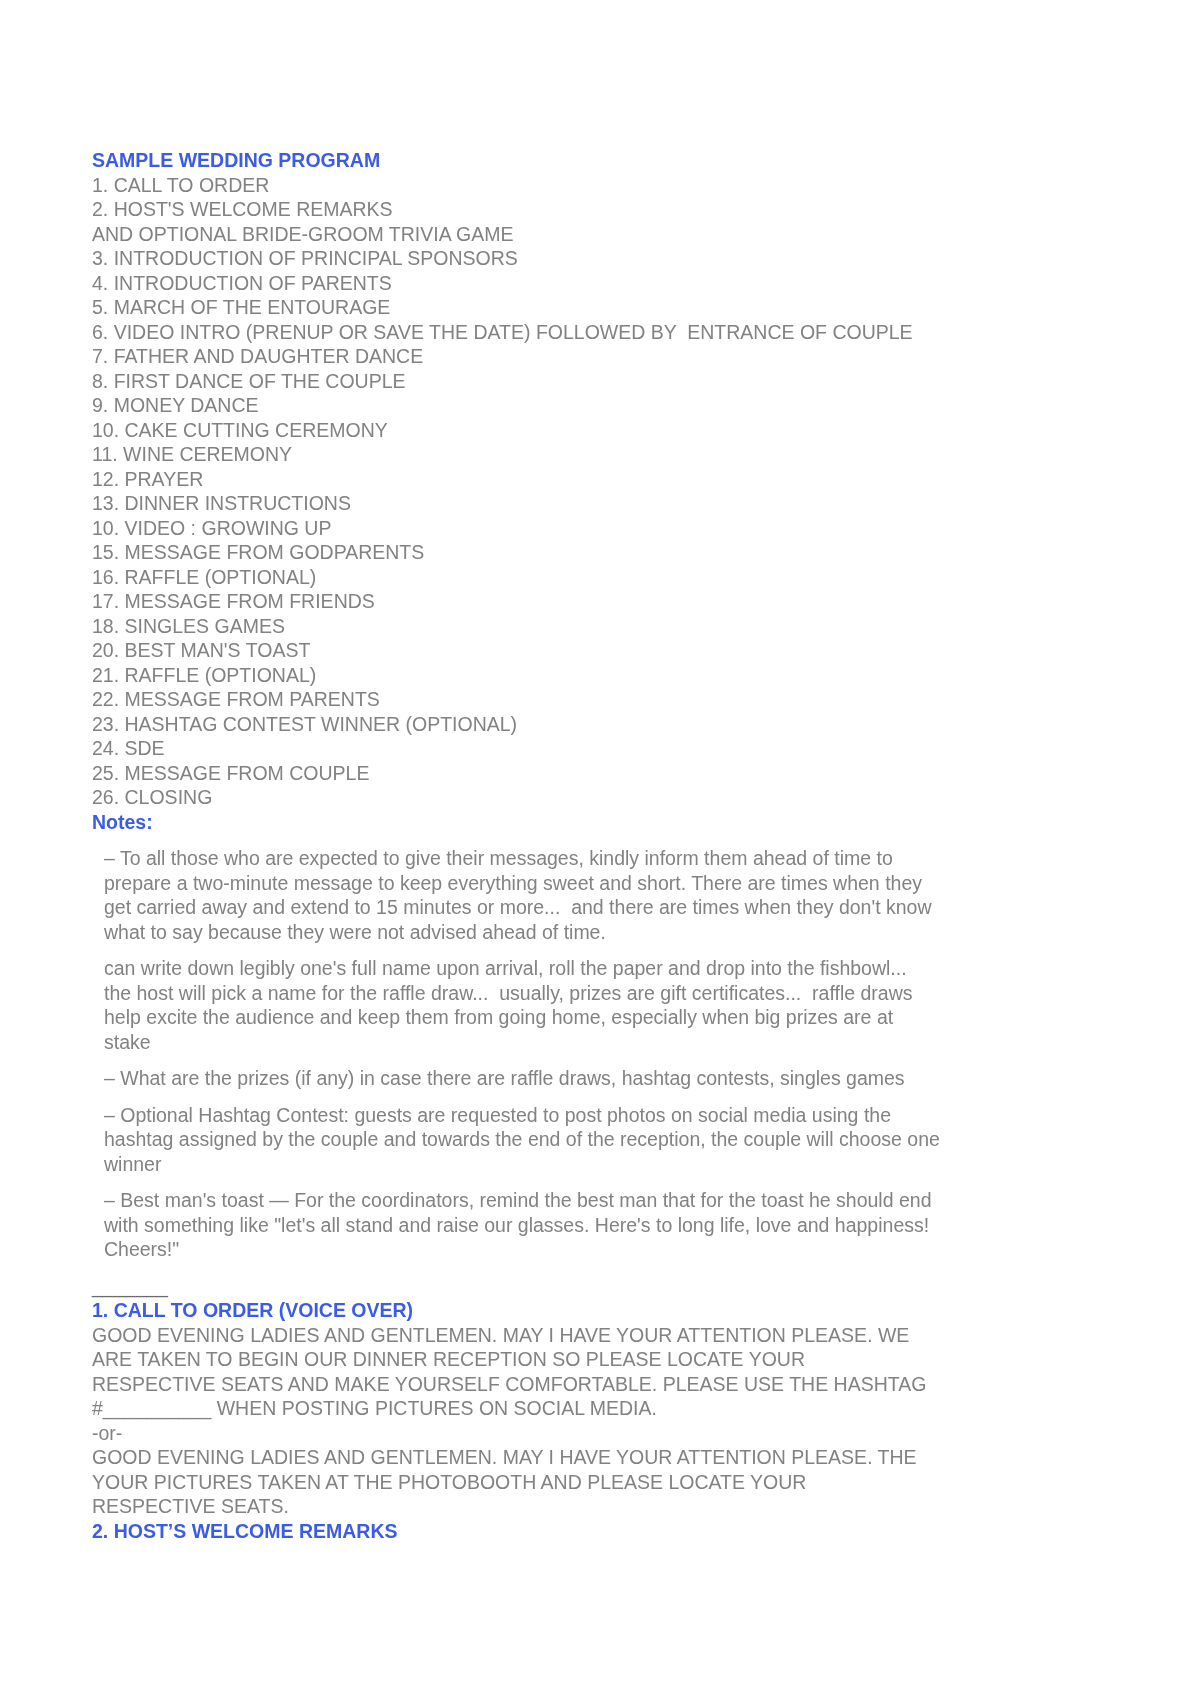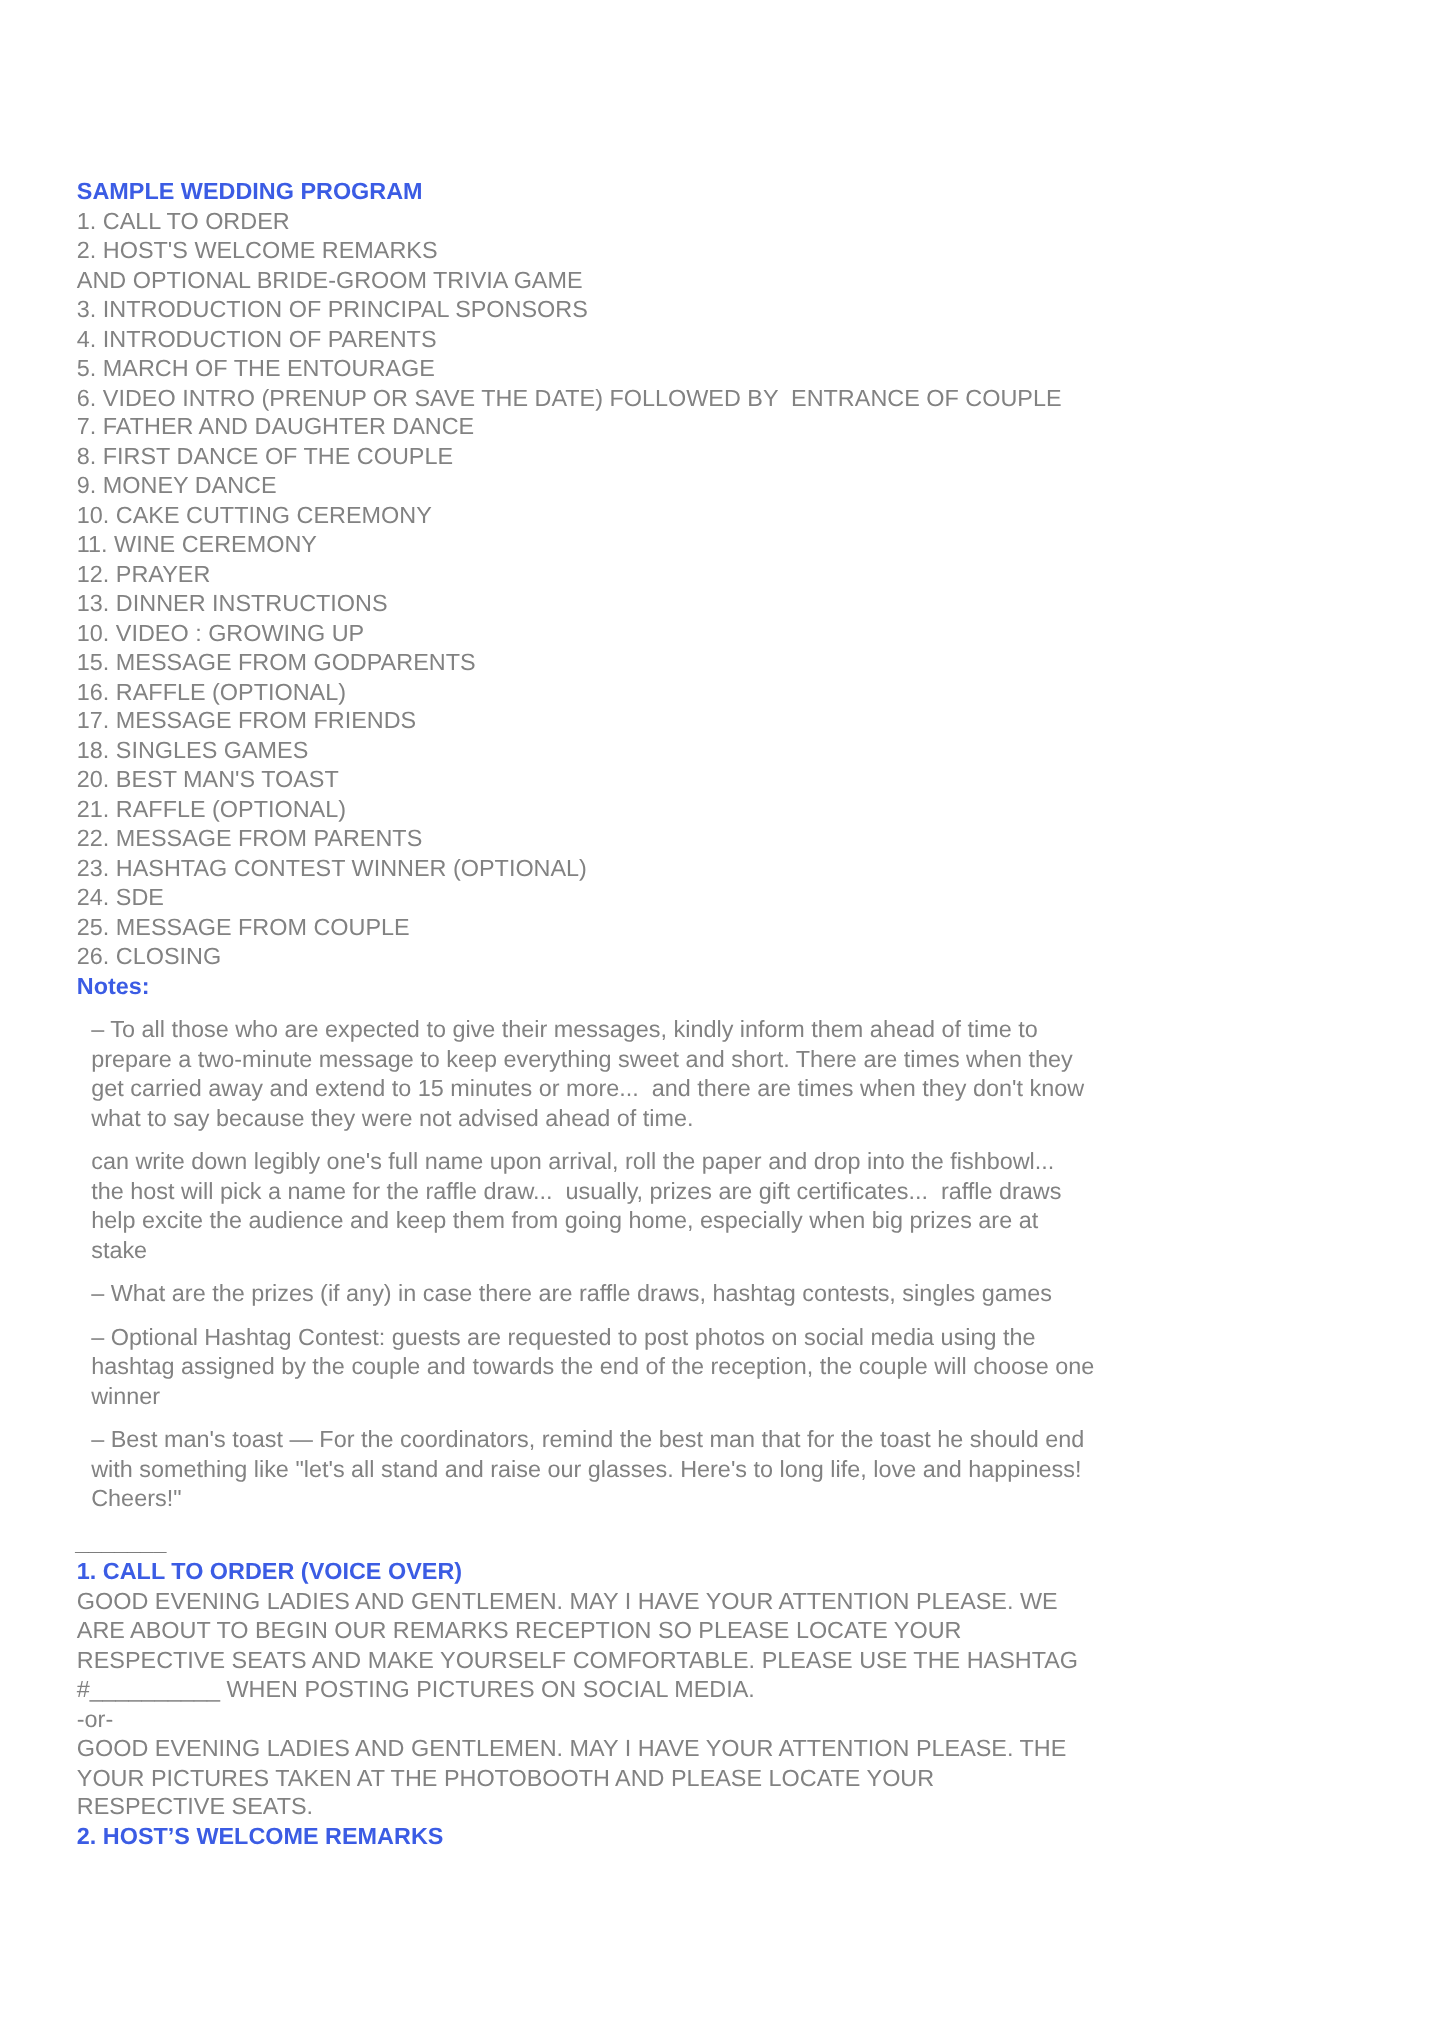--- a/index.html
+++ b/index.html
@@ -8,36 +8,35 @@
     --divider-gray: #6b6b6b;
     --page-bg: #ffffff;
   }
   * { margin: 0; padding: 0; box-sizing: border-box; }
   html, body { background: #ffffff; }
   .page {
     position: relative;
     width: 1200px;
     height: 1698px;
     background: var(--page-bg);
-    padding: 148px 20px 0 64px;
+    padding: 148px 20px 0 92px;
     font-family: "Liberation Sans", "DejaVu Sans", sans-serif;
     font-size: 19.5px;
     line-height: 24.5px;
     color: var(--body-gray);
     overflow: hidden;
   }
   .ln { white-space: pre; }
   .heading {
     color: var(--accent-blue);
     font-weight: bold;
     white-space: pre;
   }
   .divider {
     color: var(--divider-gray);
-    font-style: italic;
   }
   .para { margin: 12px; }
 </style>
 </head>
 <body>
 
 <div class="page">
   <div class="heading">SAMPLE WEDDING PROGRAM</div>
   <div>
       <div class="ln">1. CALL TO ORDER</div>
@@ -92,21 +91,21 @@
       <div class="para">
         <div class="ln">– Best man's toast — For the coordinators, remind the best man that for the toast he should end</div>
         <div class="ln">with something like "let's all stand and raise our glasses. Here's to long life, love and happiness!</div>
         <div class="ln">Cheers!"</div>
       </div>
     </div>
   <div class="ln divider">_______</div>
   <div class="heading">1. CALL TO ORDER (VOICE OVER)</div>
   <div>
       <div class="ln">GOOD EVENING LADIES AND GENTLEMEN. MAY I HAVE YOUR ATTENTION PLEASE. WE</div>
-      <div class="ln">ARE ABOUT TO BEGIN OUR REMARKS RECEPTION SO PLEASE LOCATE YOUR</div>
+      <div class="ln">ARE TAKEN TO BEGIN OUR DINNER RECEPTION SO PLEASE LOCATE YOUR</div>
       <div class="ln">RESPECTIVE SEATS AND MAKE YOURSELF COMFORTABLE. PLEASE USE THE HASHTAG</div>
       <div class="ln">#__________ WHEN POSTING PICTURES ON SOCIAL MEDIA.</div>
       <div class="ln">-or-</div>
       <div class="ln">GOOD EVENING LADIES AND GENTLEMEN. MAY I HAVE YOUR ATTENTION PLEASE. THE</div>
       <div class="ln">YOUR PICTURES TAKEN AT THE PHOTOBOOTH AND PLEASE LOCATE YOUR</div>
       <div class="ln">RESPECTIVE SEATS.</div>
     </div>
   <div class="heading">2. HOST’S WELCOME REMARKS</div>
 </div>
 

